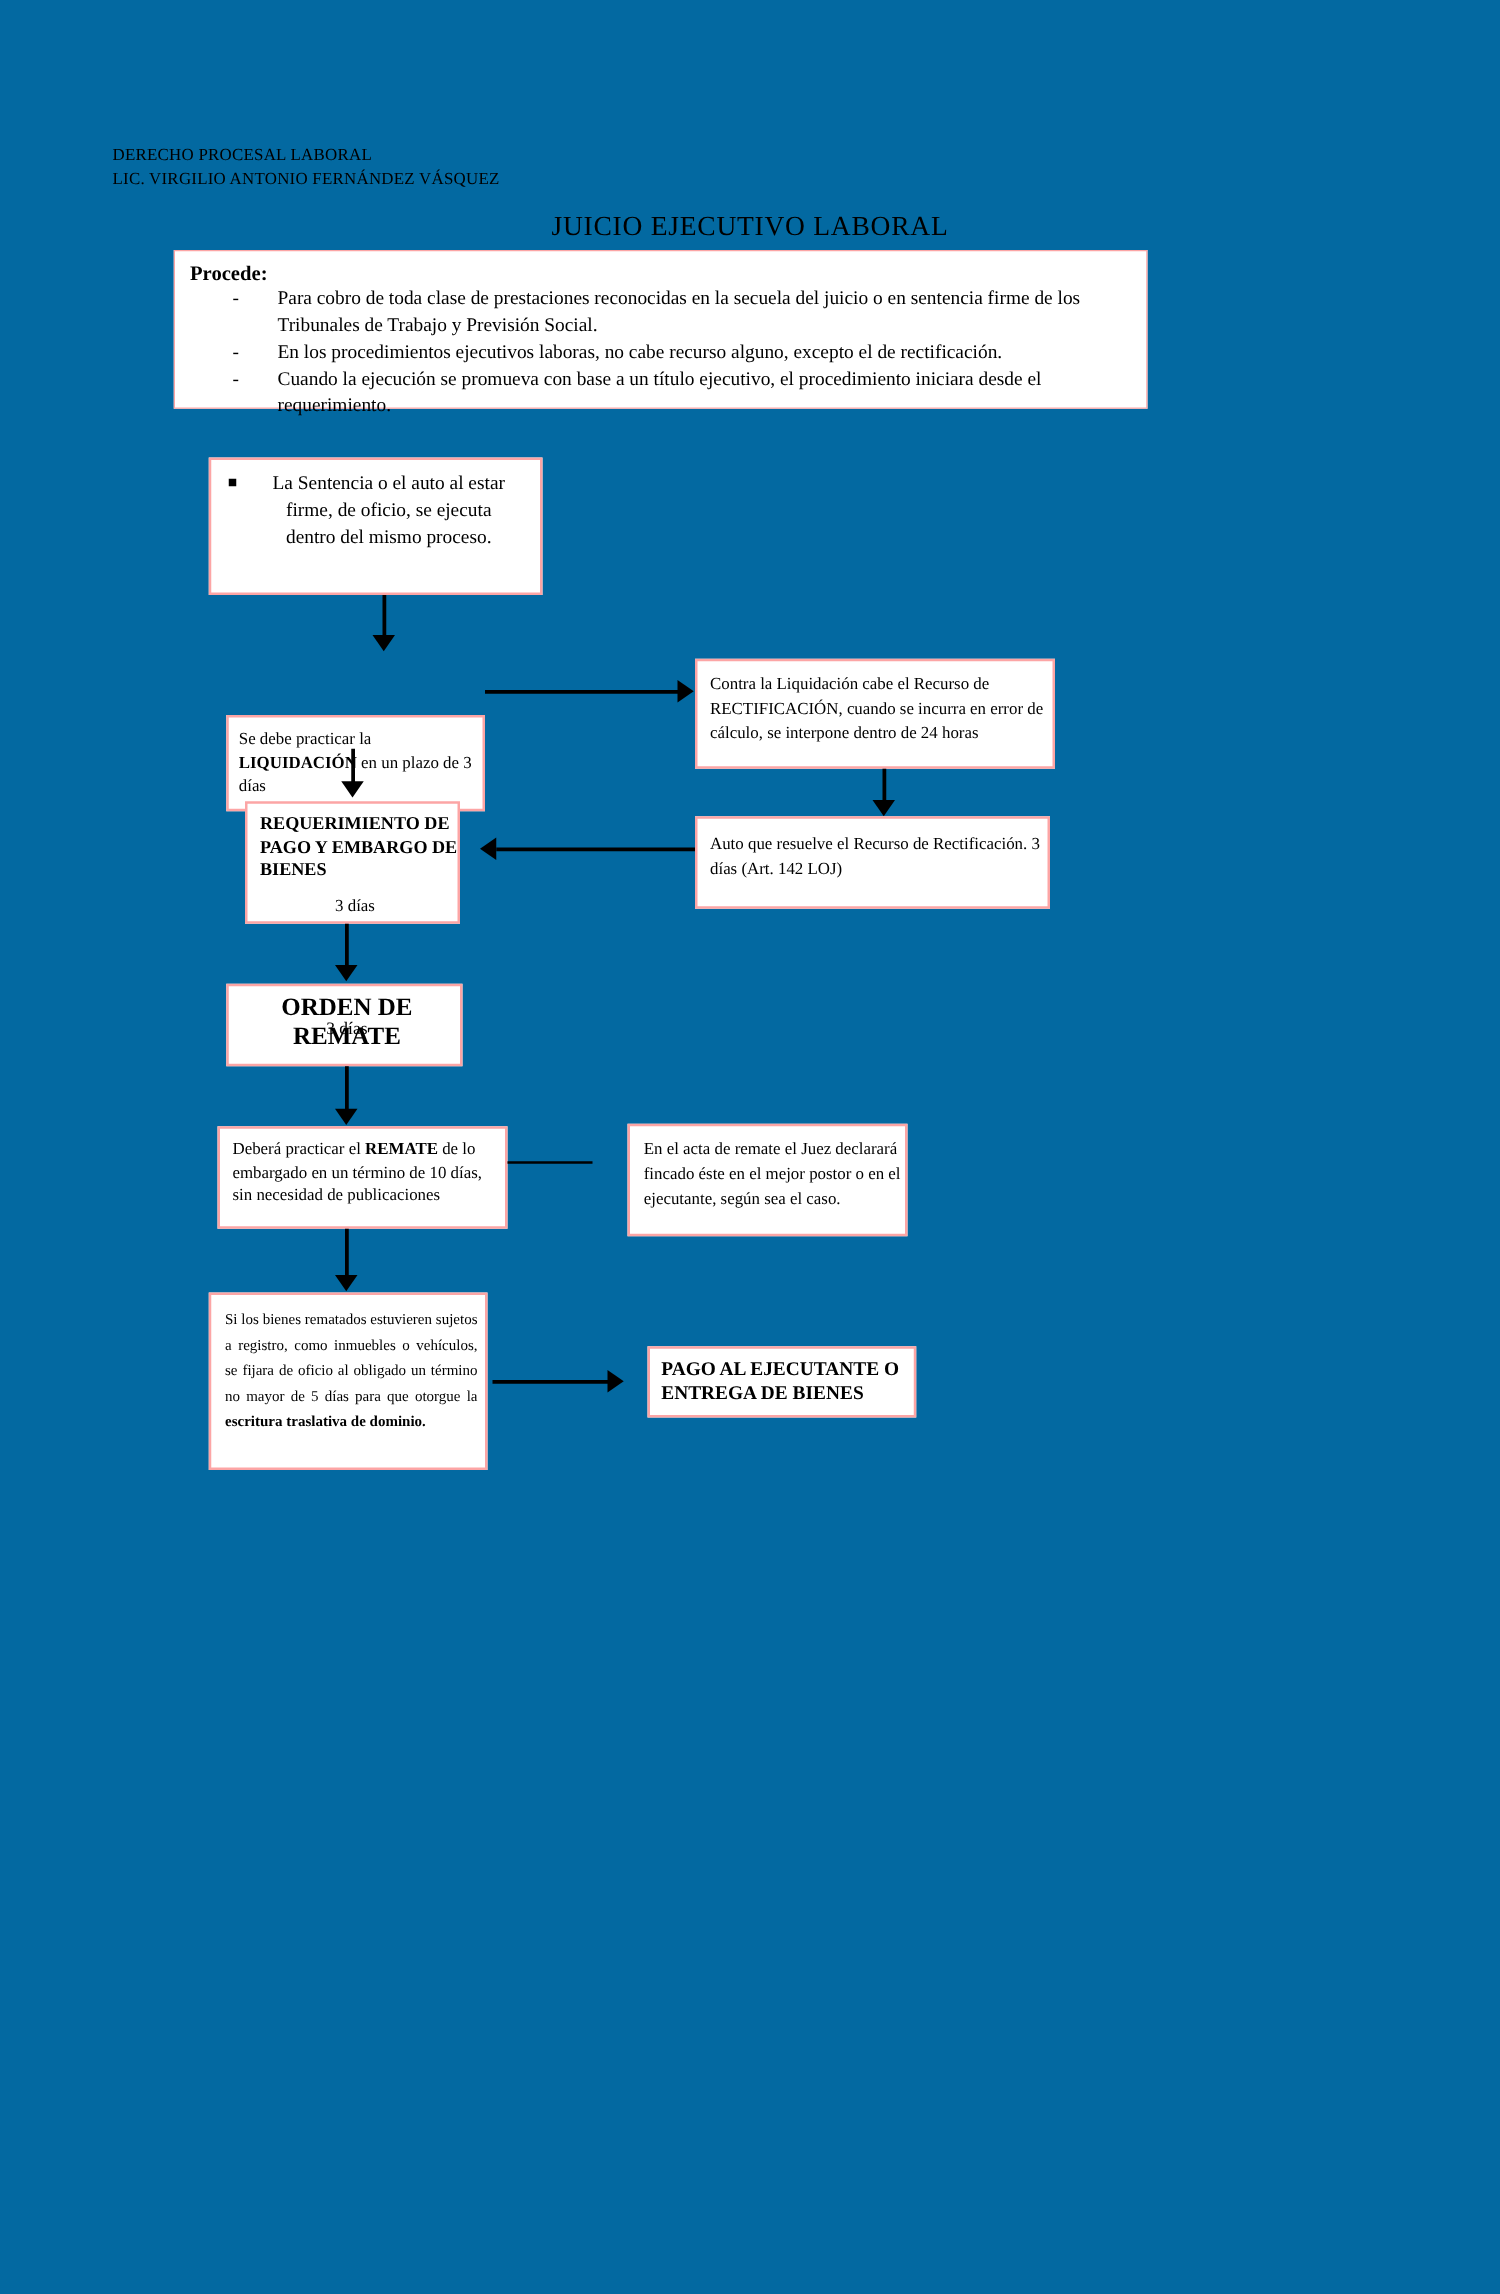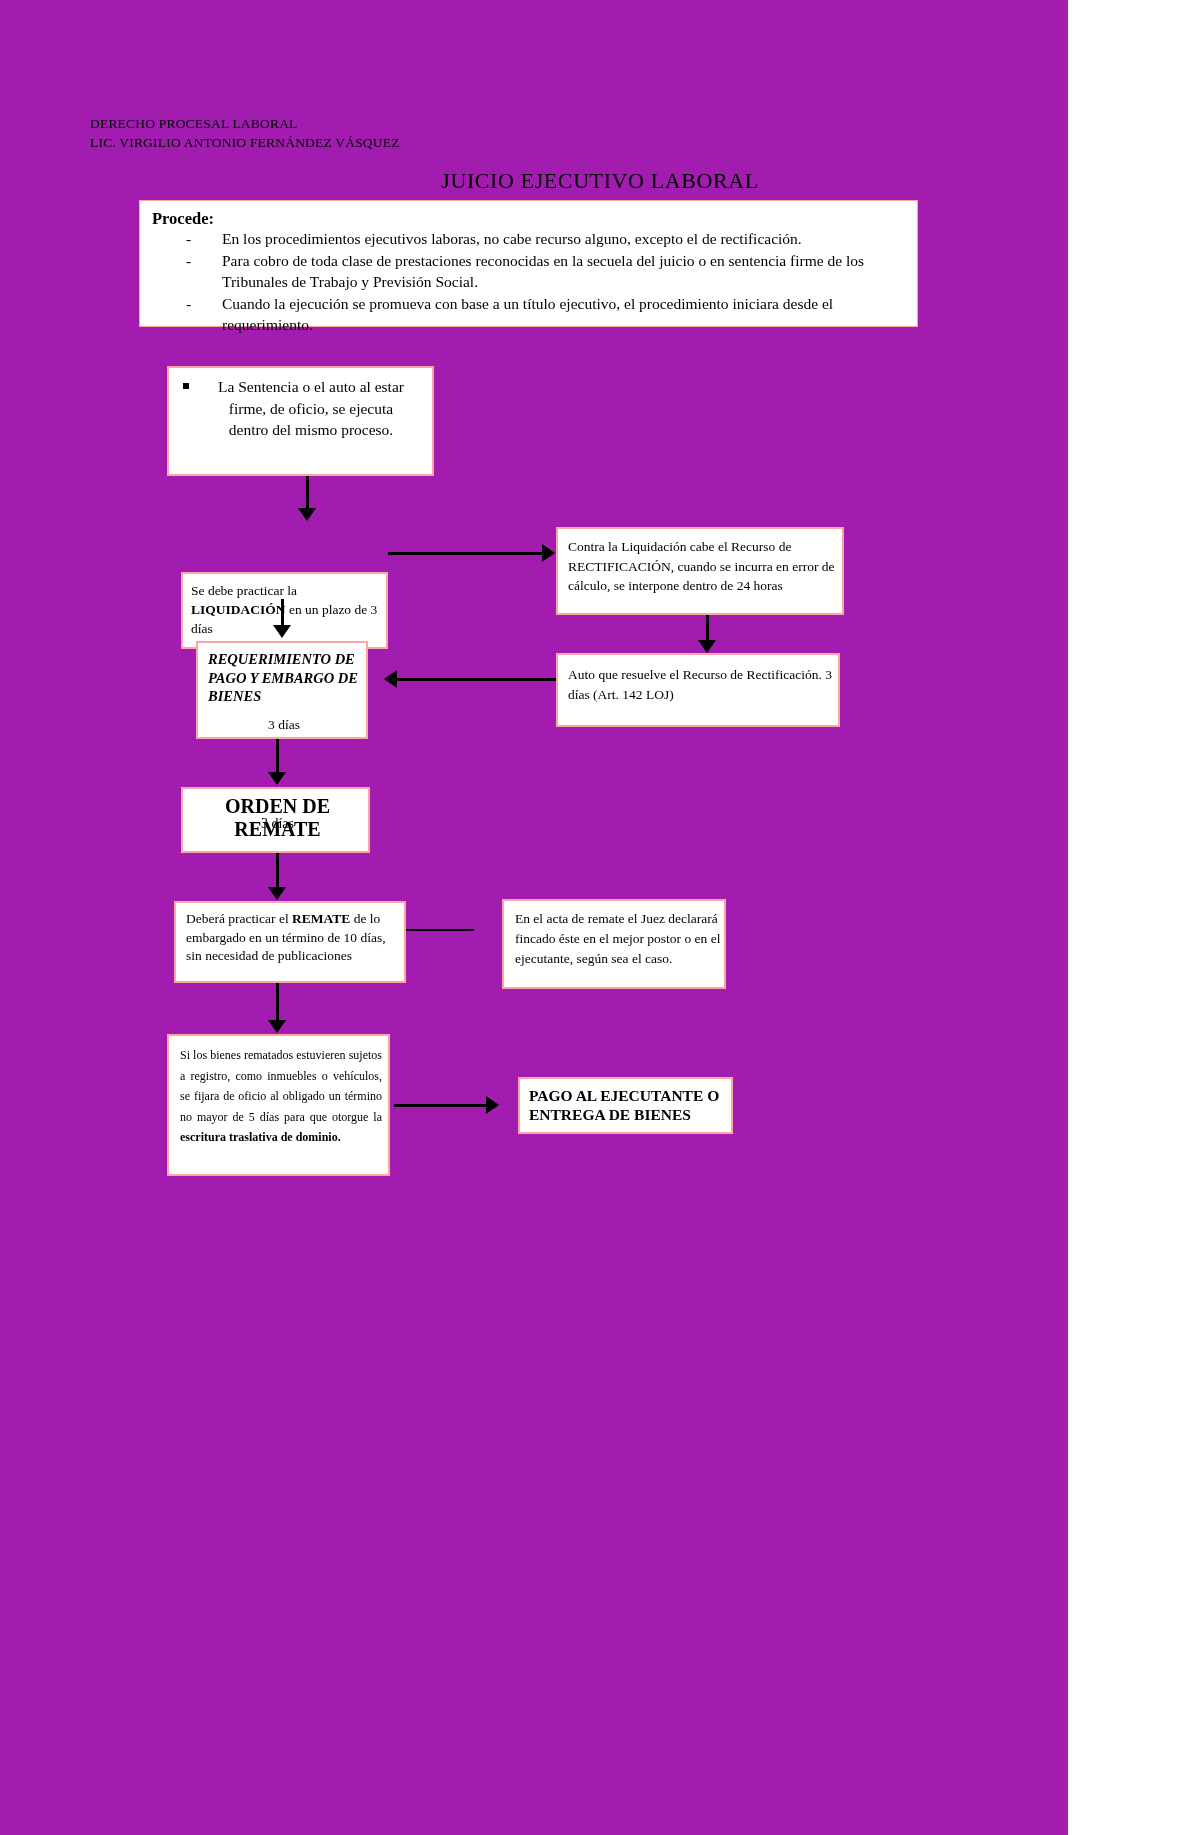--- a/index.html
+++ b/index.html
@@ -6,23 +6,23 @@
     margin: 0;
     padding: 0;
     background: #ffffff;
   }
   body {
     font-family: "Liberation Serif", "DejaVu Serif", serif;
     color: #000000;
   }
   #page {
     position: relative;
-    width: 1068px;
+    width: 1200px;
     height: 1835px;
-    background: #a21caf;
+    background: #0369a1;
     overflow: hidden;
   }
 
   
   .hdr {
     position: absolute;
     left: 90px;
     top: 114px;
     font-size: 13.5px;
     line-height: 19px;
@@ -150,21 +150,20 @@
     height: 98px;
   }
   #box-requerimiento .t {
     position: absolute;
     left: 10px;
     top: 7px;
     width: 160px;
     font-weight: bold;
     font-size: 14.5px;
     line-height: 18.5px;
-    font-style: italic;
   }
   #box-requerimiento .days {
     position: absolute;
     left: 0;
     top: 74px;
     width: 172px;
     text-align: center;
     font-weight: normal;
     font-size: 13.5px;
   }
@@ -317,22 +316,22 @@
   <div class="hdr">
     <div>DERECHO PROCESAL LABORAL</div>
     <div>LIC. VIRGILIO ANTONIO FERNÁNDEZ VÁSQUEZ</div>
   </div>
 
   <div class="doc-title">JUICIO EJECUTIVO LABORAL</div>
 
   <div class="box" id="procede-box">
     <div class="ttl">Procede:</div>
     <ul>
+      <li>Para cobro de toda clase de prestaciones reconocidas en la secuela del juicio o en sentencia firme de los Tribunales de Trabajo y Previsión Social.</li>
       <li>En los procedimientos ejecutivos laboras, no cabe recurso alguno, excepto el de rectificación.</li>
-      <li>Para cobro de toda clase de prestaciones reconocidas en la secuela del juicio o en sentencia firme de los Tribunales de Trabajo y Previsión Social.</li>
       <li>Cuando la ejecución se promueva con base a un título ejecutivo, el procedimiento iniciara desde el requerimiento.</li>
     </ul>
   </div>
 
   <div class="box" id="box-sentencia">
     <div class="bullet-row">
       <span class="sq"></span>
       <span>La Sentencia o el auto al estar firme, de oficio, se ejecuta dentro del mismo proceso.</span>
     </div>
   </div>

